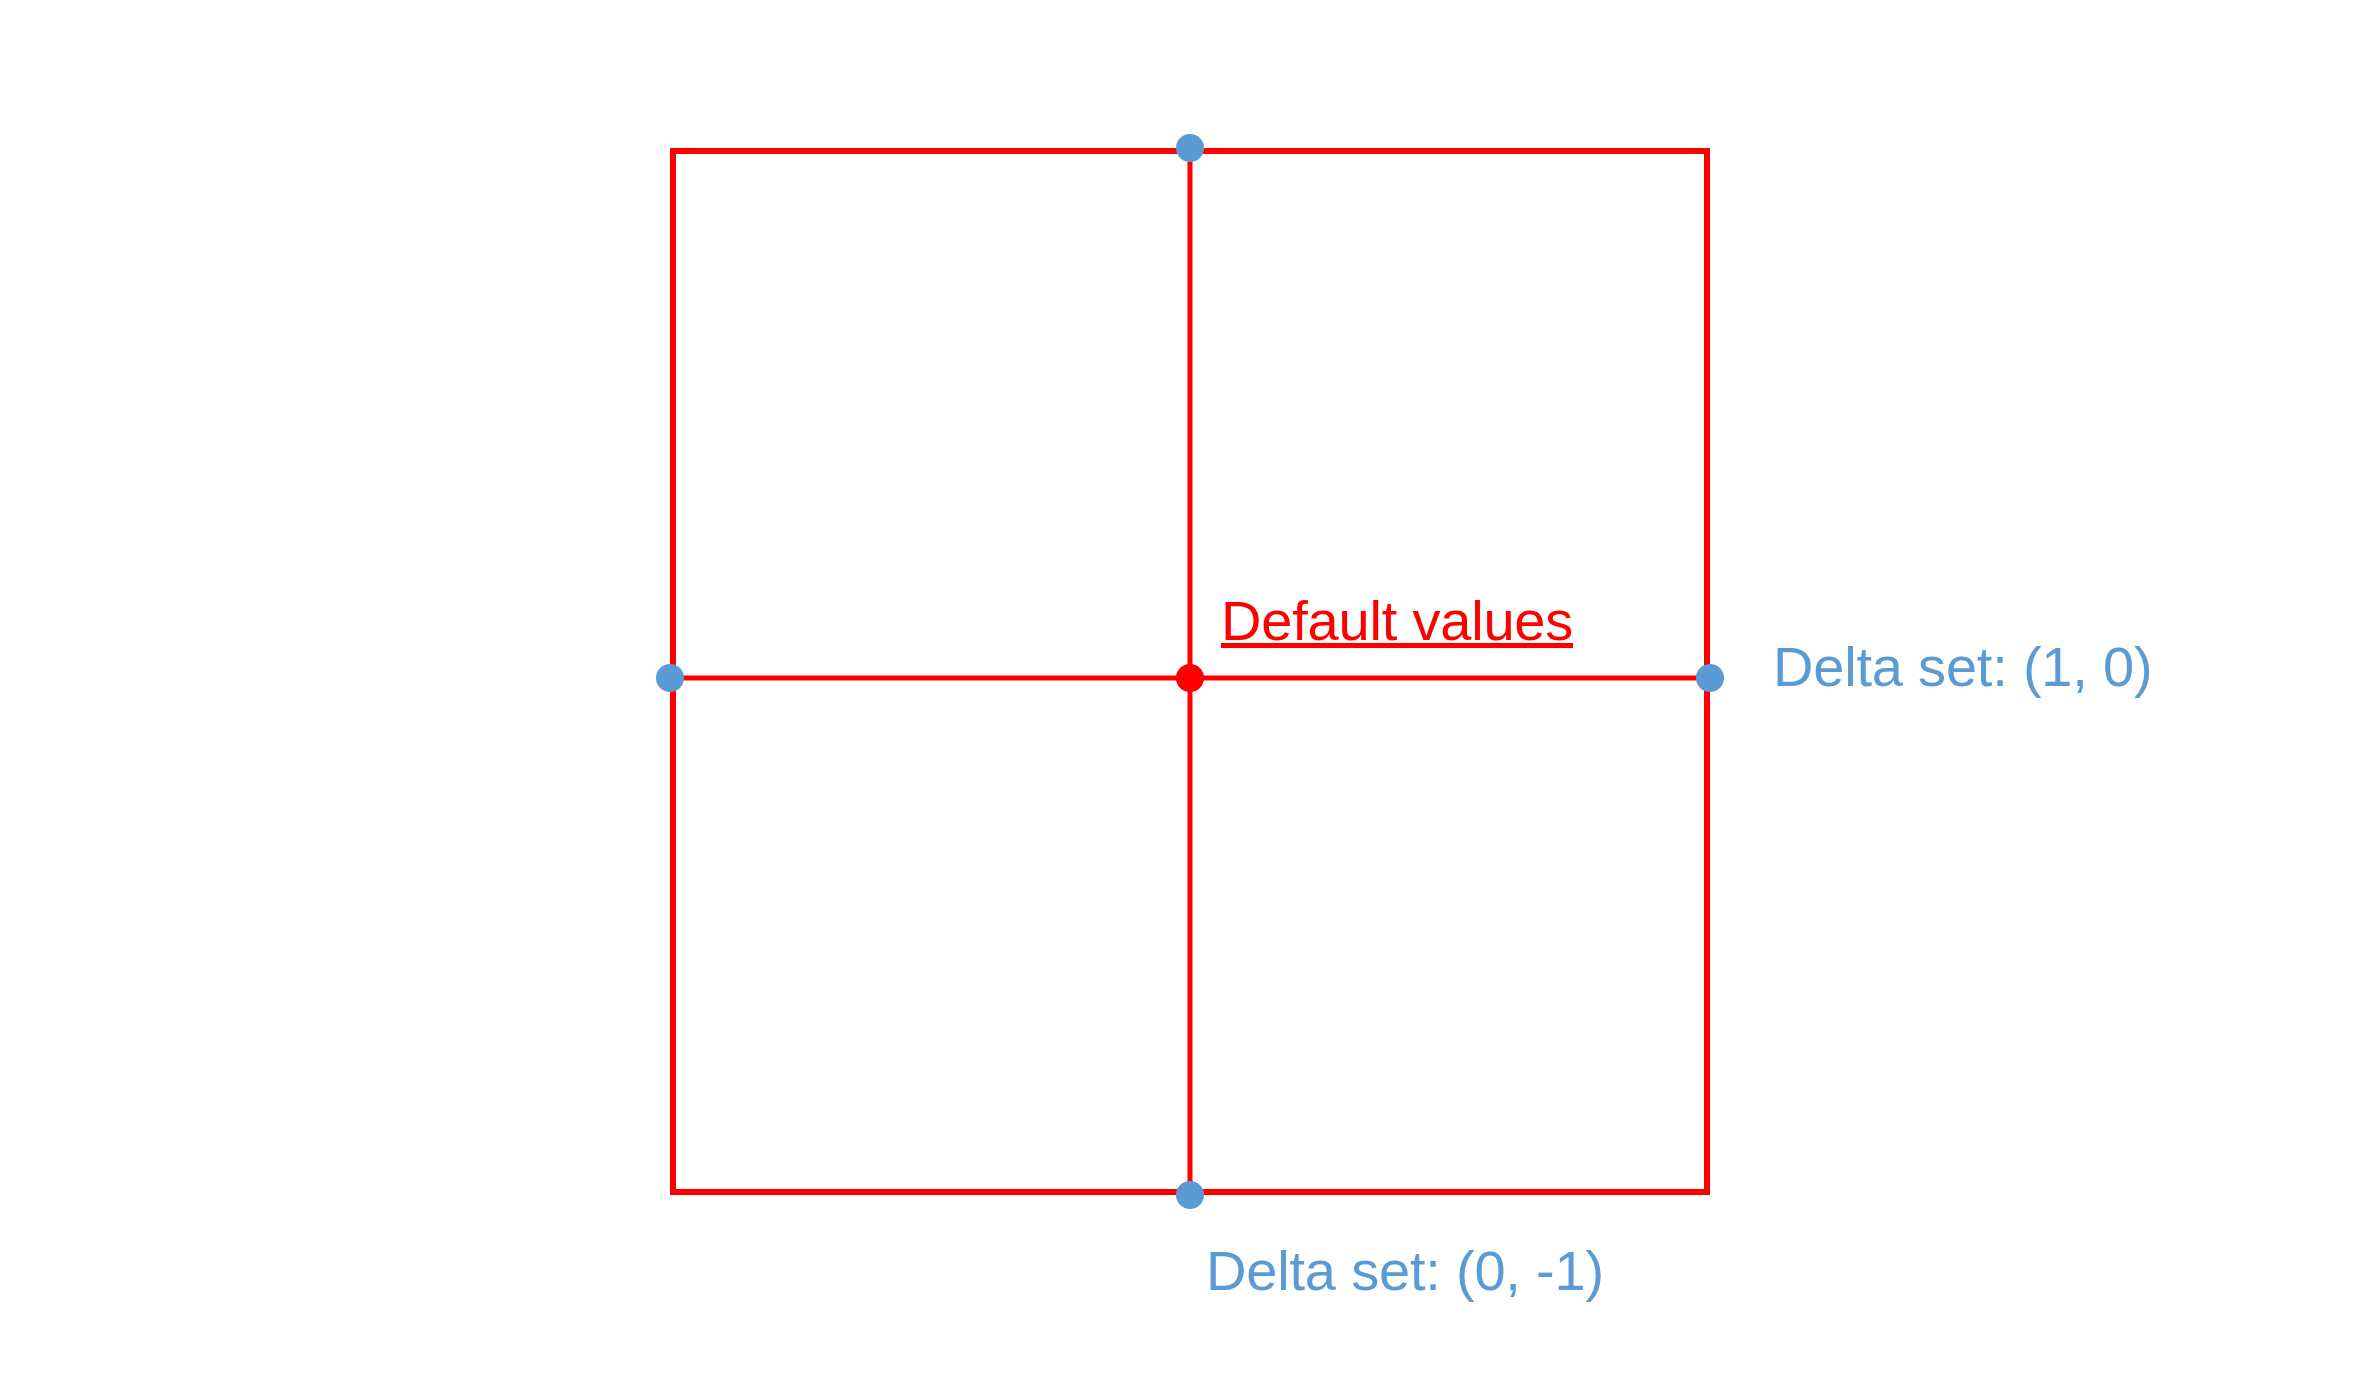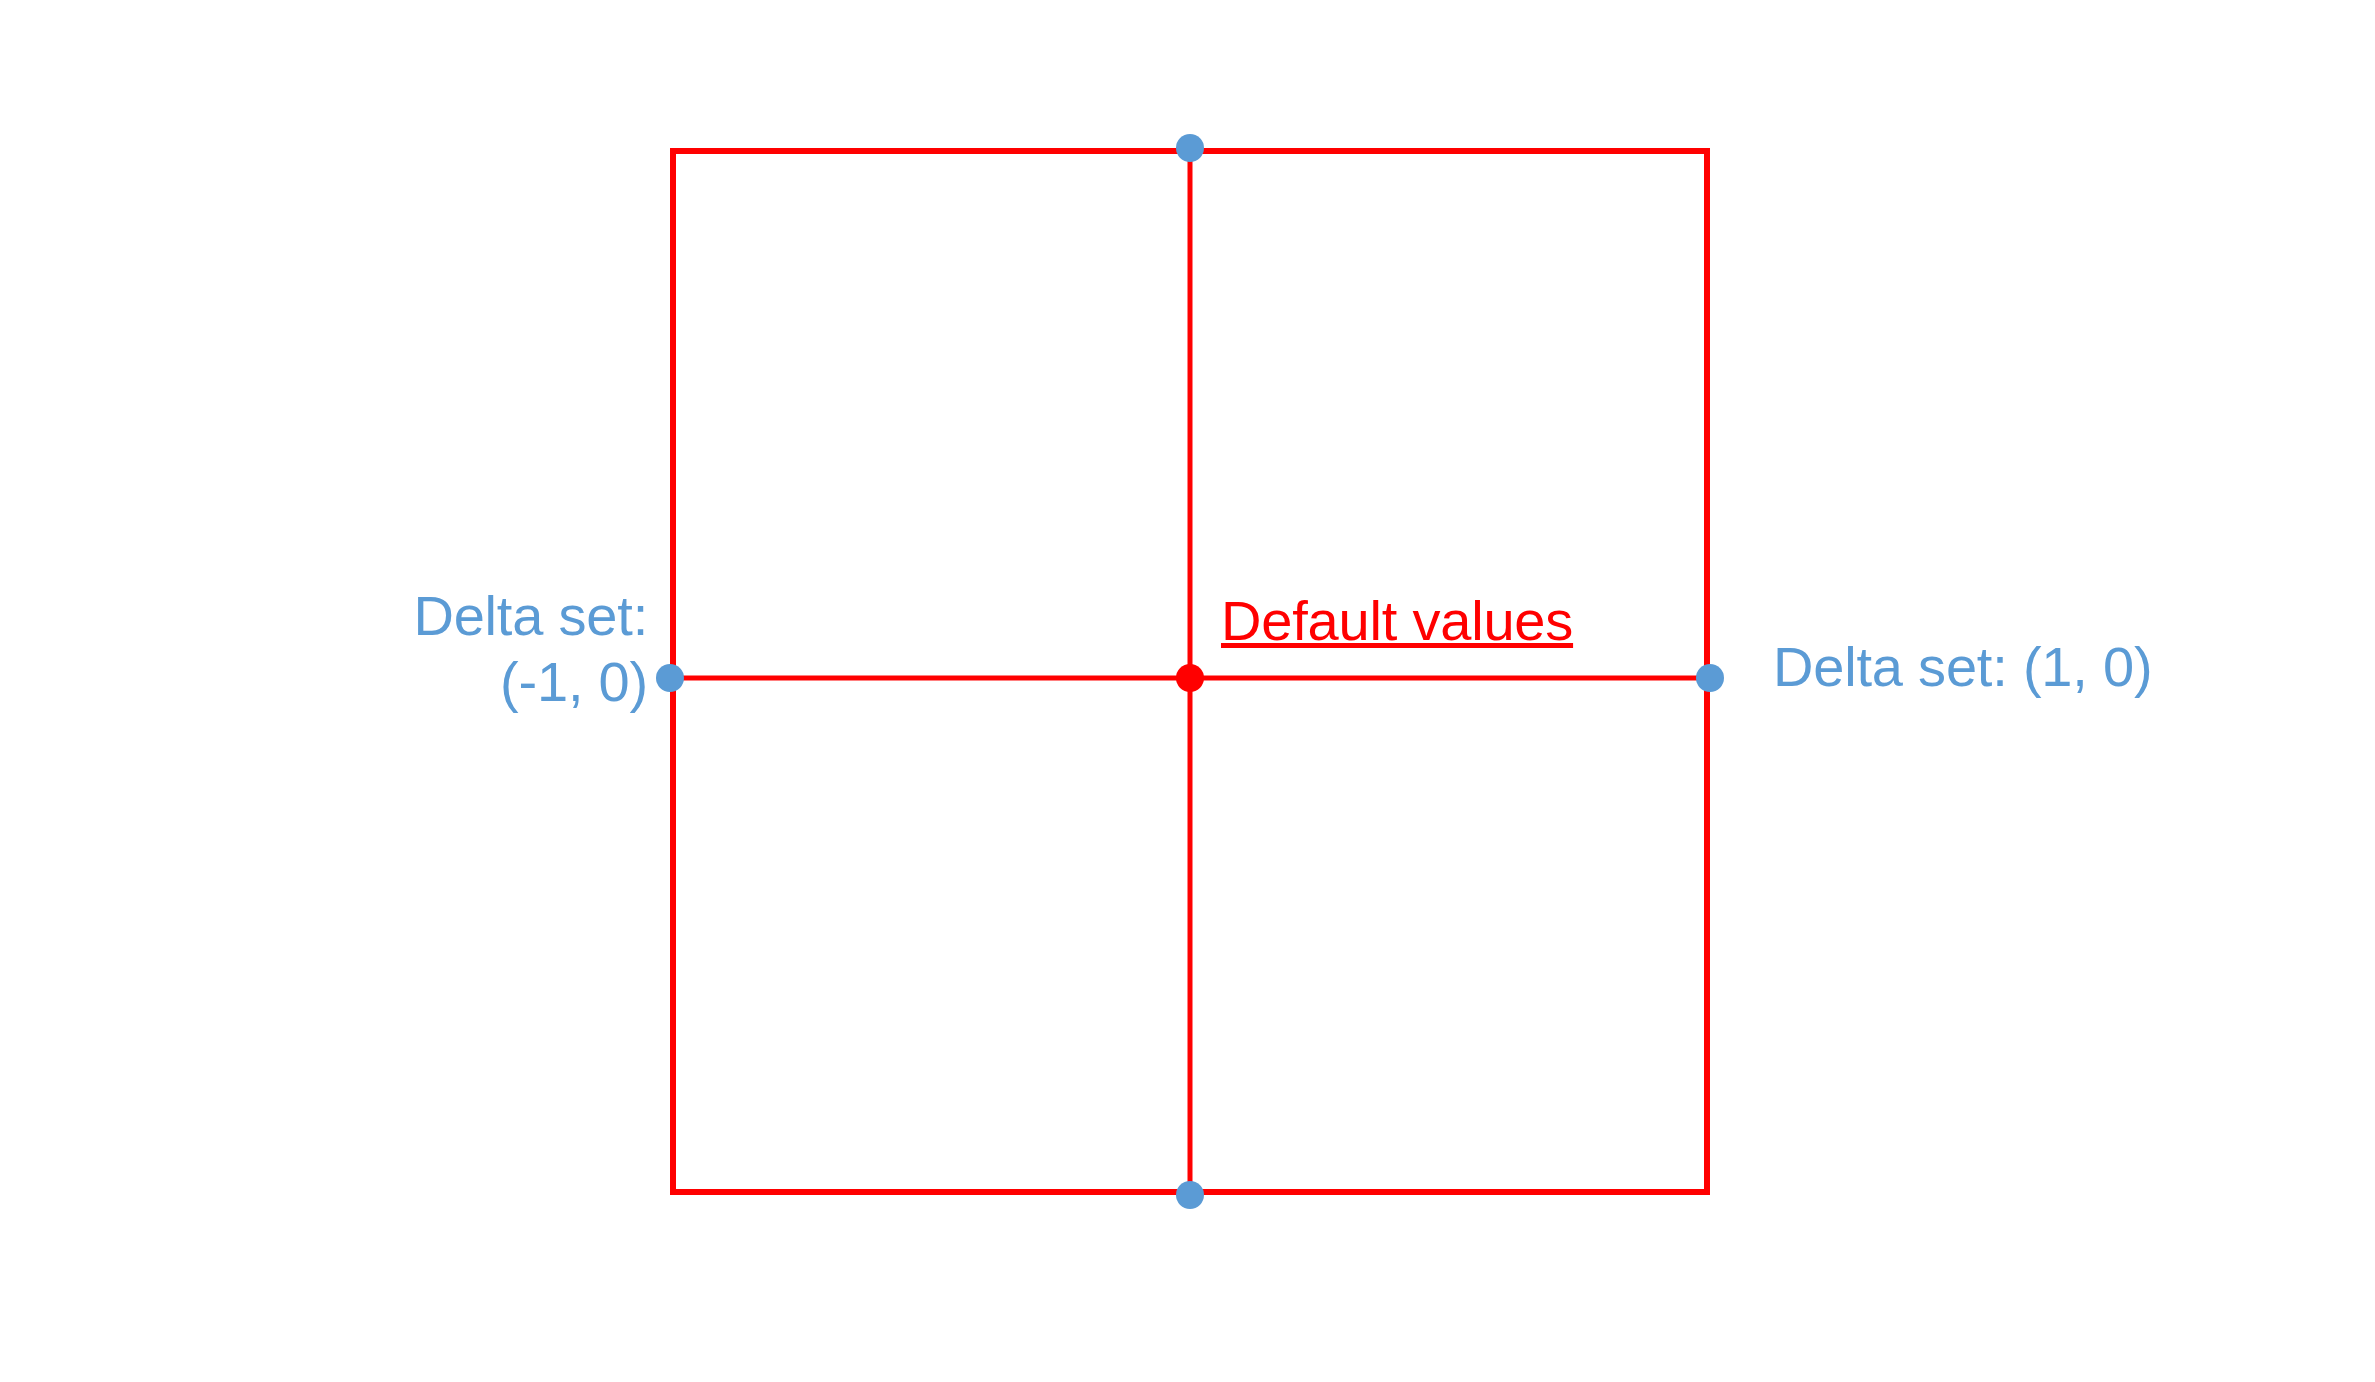--- a/index.html
+++ b/index.html
@@ -86,21 +86,18 @@
     <circle cx="1190" cy="148" r="14" fill="#5B9BD5"></circle>
     <circle cx="1710" cy="678" r="14" fill="#5B9BD5"></circle>
     <circle cx="1190" cy="1195" r="14" fill="#5B9BD5"></circle>
     <circle cx="670" cy="678" r="14" fill="#5B9BD5"></circle>
     <circle cx="1190" cy="678" r="14" fill="#FF0000"></circle>
   </svg>
 
 
   <div class="label" id="label-right">Delta set: (1, 0)</div>
 
+  <div class="label" id="label-bottom">Delta set: (0, -1)</div>
 
-  <div class="label" id="label-left">
-    <span class="line">Delta set:</span>
-    <span class="line">(-1, 0)</span>
-  </div>
 
   <div class="label label-center" id="label-default">Default values</div>
 
 </div>
 
 </body></html>

